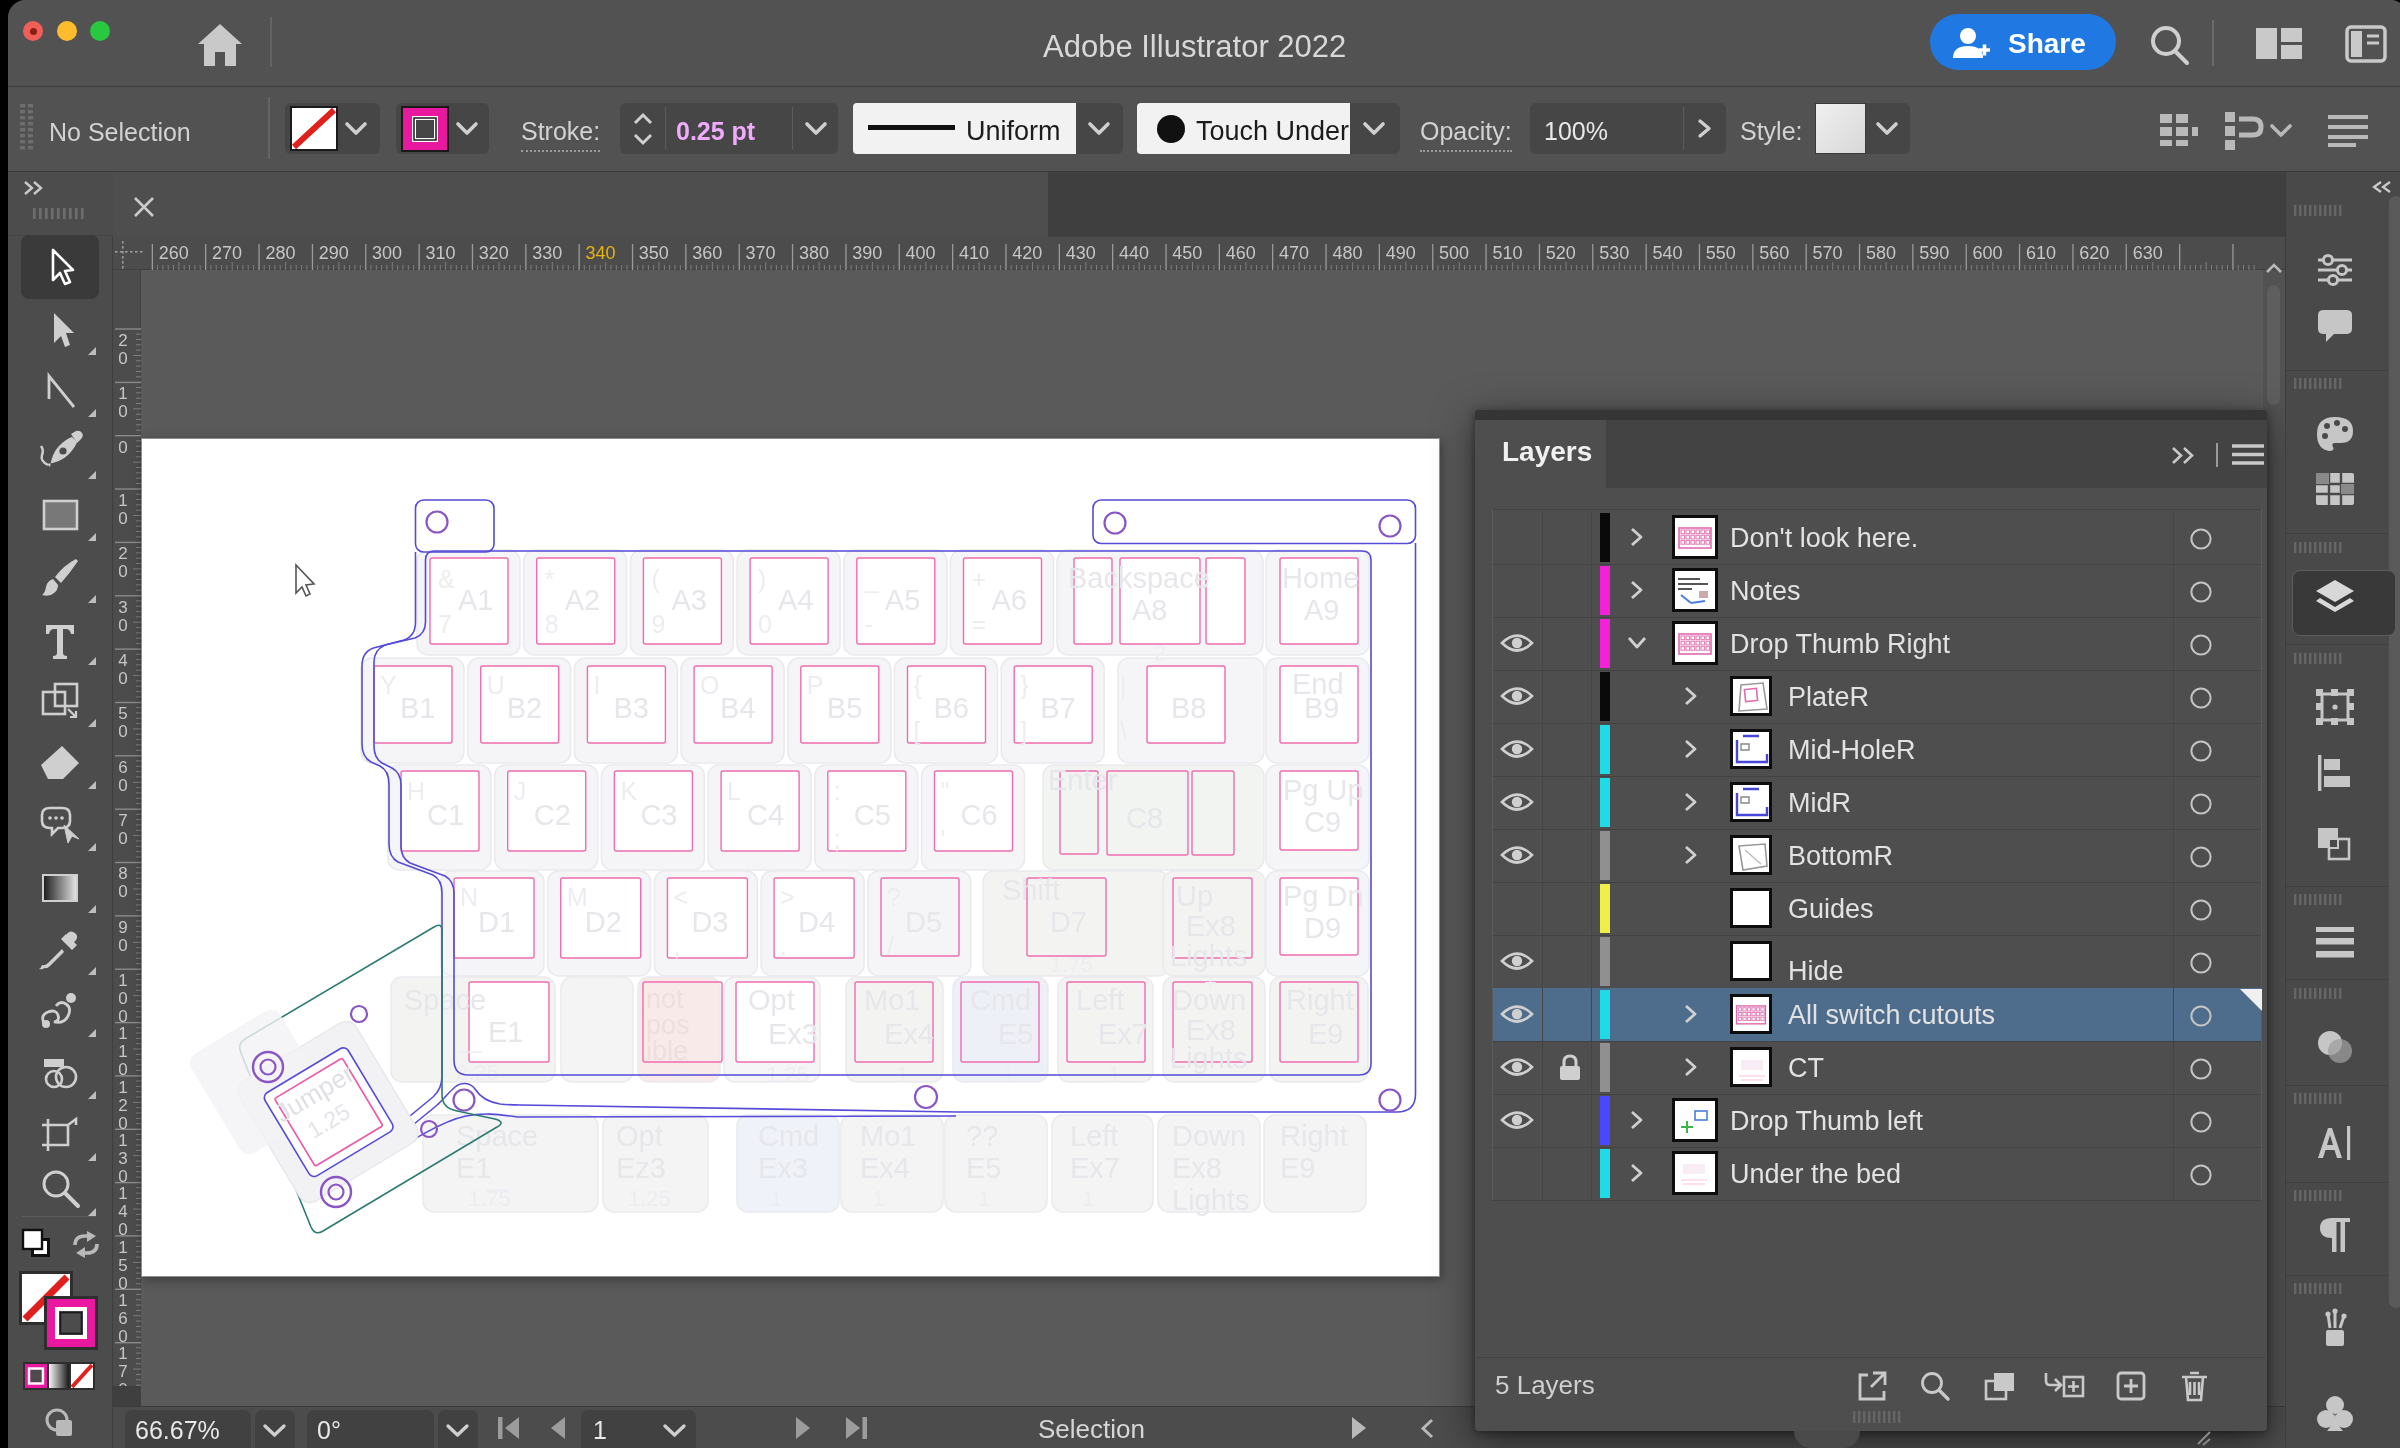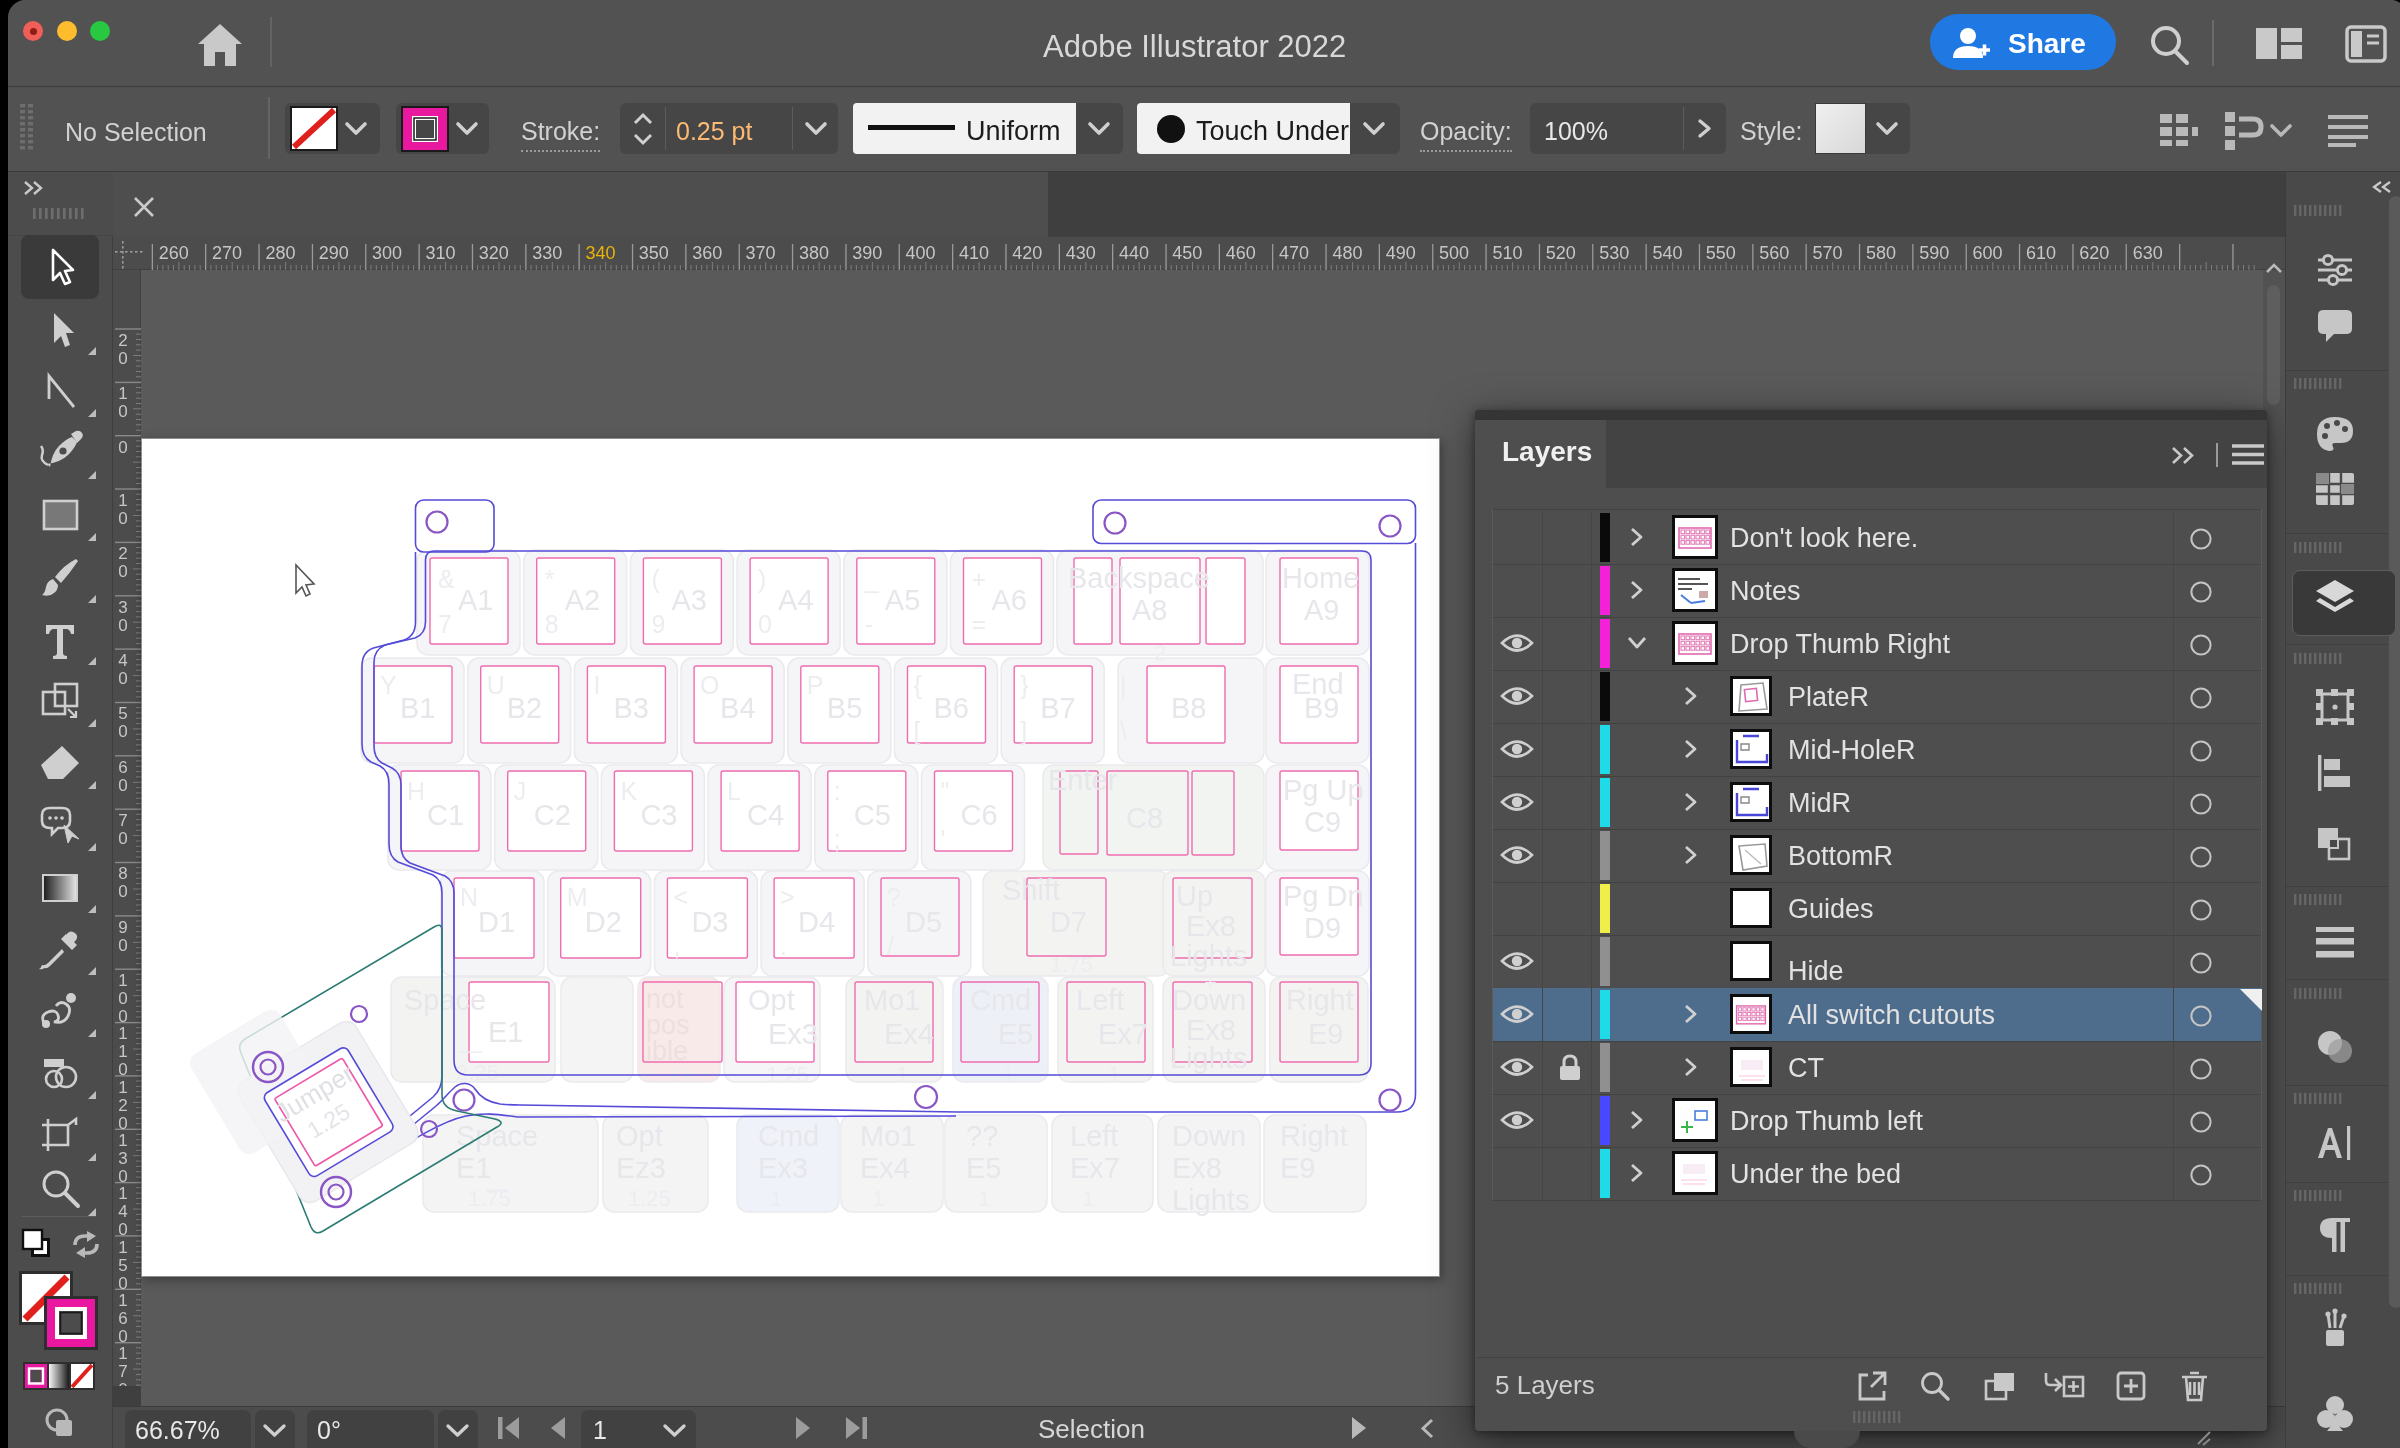--- a/index.html
+++ b/index.html
@@ -56,21 +56,21 @@
       <rect x="8" y="18" width="5" height="3.4" fill="#6e6e6e"></rect>
       <rect x="0" y="24" width="5" height="3.4" fill="#6e6e6e"></rect>
       <rect x="8" y="24" width="5" height="3.4" fill="#6e6e6e"></rect>
       <rect x="0" y="30" width="5" height="3.4" fill="#6e6e6e"></rect>
       <rect x="8" y="30" width="5" height="3.4" fill="#6e6e6e"></rect>
       <rect x="0" y="36" width="5" height="3.4" fill="#6e6e6e"></rect>
       <rect x="8" y="36" width="5" height="3.4" fill="#6e6e6e"></rect>
       <rect x="0" y="42" width="5" height="3.4" fill="#6e6e6e"></rect>
       <rect x="8" y="42" width="5" height="3.4" fill="#6e6e6e"></rect>
     </svg>
-<div class="txt" style="left:41px;top:118px;font-size:25px;color:#d2d2d2;font-weight:400;margin-left:16px;">No Selection</div>
+<div class="txt" style="left:41px;top:118px;font-size:25px;color:#d2d2d2;font-weight:400;">No Selection</div>
 <div class="abs" style="left:260px;top:97px;width:2px;height:62px;background:#646464"></div>
 <div class="abs" style="left:277px;top:103px;width:95px;height:51px;background:#464646;border-radius:6px"></div>
 <div class="abs" style="left:282px;top:106px;width:48px;height:45px;background:#fff;border:2px solid #1a1a1a"></div>
 <svg style="left:282px;top:106px" width="48" height="45" viewBox="0 0 48 45">
       <path d="M4 41 L44 4" stroke="#e0201c" stroke-width="6"></path>
     </svg>
 <svg style="left:337px;top:122px" width="22" height="14" viewBox="0 0 22 14">
       <path d="M2 2 L11 11 L20 2" fill="none" stroke="#cfcfcf" stroke-width="3.6" stroke-linecap="round" stroke-linejoin="round"></path>
     </svg>
 <div class="abs" style="left:388px;top:103px;width:93px;height:51px;background:#464646;border-radius:6px"></div>
@@ -84,21 +84,21 @@
     </svg>
 <div class="txt" style="left:513px;top:117px;font-size:25px;color:#d2d2d2;font-weight:400;border-bottom:2px dotted #9a9a9a;padding-bottom:4px">Stroke:</div>
 <div class="abs" style="left:612px;top:103px;width:218px;height:51px;background:#464646;border-radius:6px"></div>
 <svg style="left:625px;top:113px" width="20" height="12" viewBox="0 0 20 12">
       <path d="M2 10 L10 2 L18 10" fill="none" stroke="#cfcfcf" stroke-width="3"></path>
     </svg>
 <svg style="left:625px;top:133px" width="20" height="12" viewBox="0 0 20 12">
       <path d="M2 2 L10 10 L18 2" fill="none" stroke="#cfcfcf" stroke-width="3"></path>
     </svg>
 <div class="abs" style="left:657px;top:107px;width:1px;height:43px;background:#5c5c5c"></div>
-<div class="txt" style="left:668px;top:117px;font-size:25px;color:#fdba74;font-weight:400;">0.25 pt</div>
+<div class="txt" style="left:668px;top:117px;font-size:25px;color:#f0abfc;font-weight:700;">0.25 pt</div>
 <div class="abs" style="left:784px;top:107px;width:1px;height:43px;background:#5c5c5c"></div>
 <svg style="left:797px;top:122px" width="22" height="14" viewBox="0 0 22 14">
       <path d="M2 2 L11 11 L20 2" fill="none" stroke="#cfcfcf" stroke-width="3.6" stroke-linecap="round" stroke-linejoin="round"></path>
     </svg>
 <div class="abs" style="left:845px;top:103px;width:223px;height:51px;background:#f2f2f2;border-radius:4px 0 0 4px"></div>
 <div class="abs" style="left:860px;top:125px;width:87px;height:5px;background:#111"></div>
 <div class="txt" style="left:958px;top:116px;font-size:27px;color:#1c1c1c;font-weight:400;">Uniform</div>
 <div class="abs" style="left:1068px;top:103px;width:47px;height:51px;background:#464646;border-radius:0 6px 6px 0"></div>
 <svg style="left:1080px;top:122px" width="22" height="14" viewBox="0 0 22 14">
       <path d="M2 2 L11 11 L20 2" fill="none" stroke="#cfcfcf" stroke-width="3.6" stroke-linecap="round" stroke-linejoin="round"></path>

